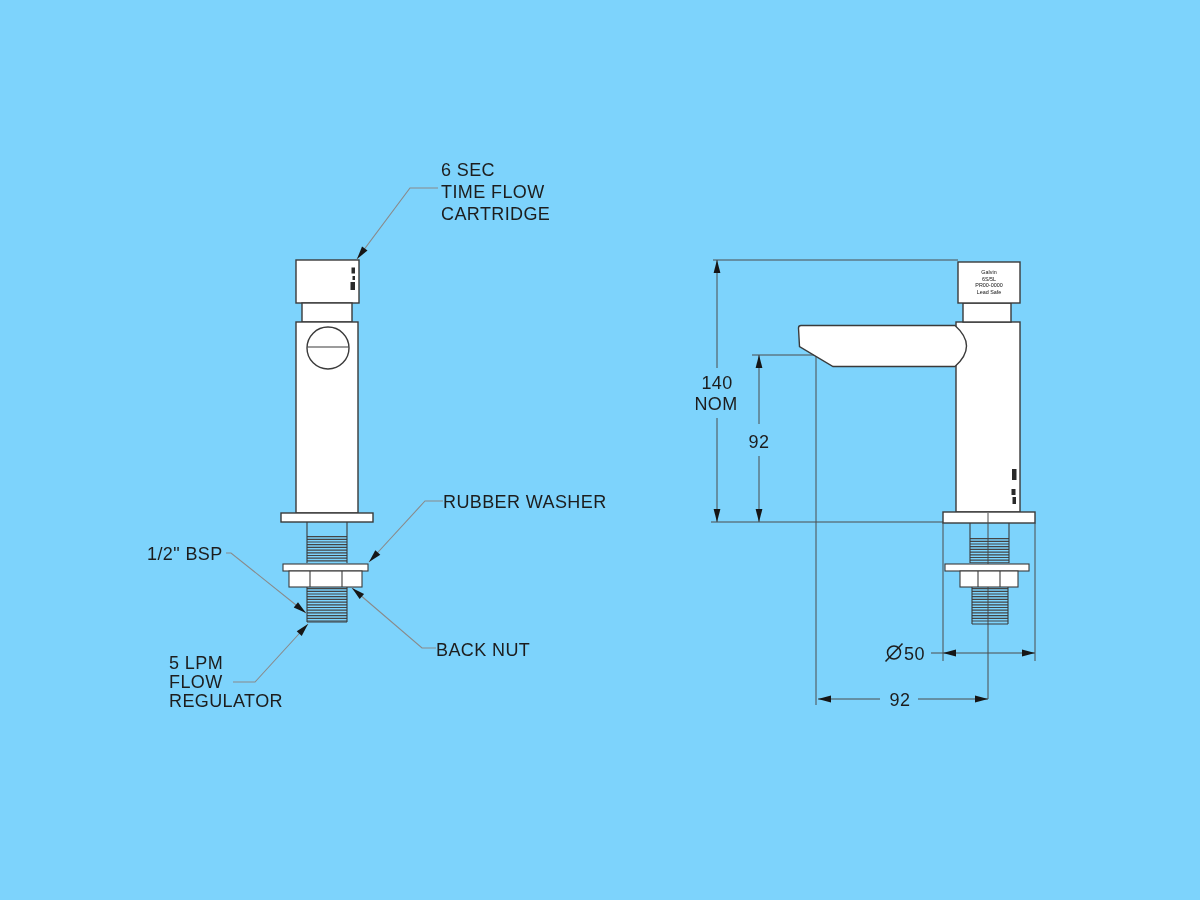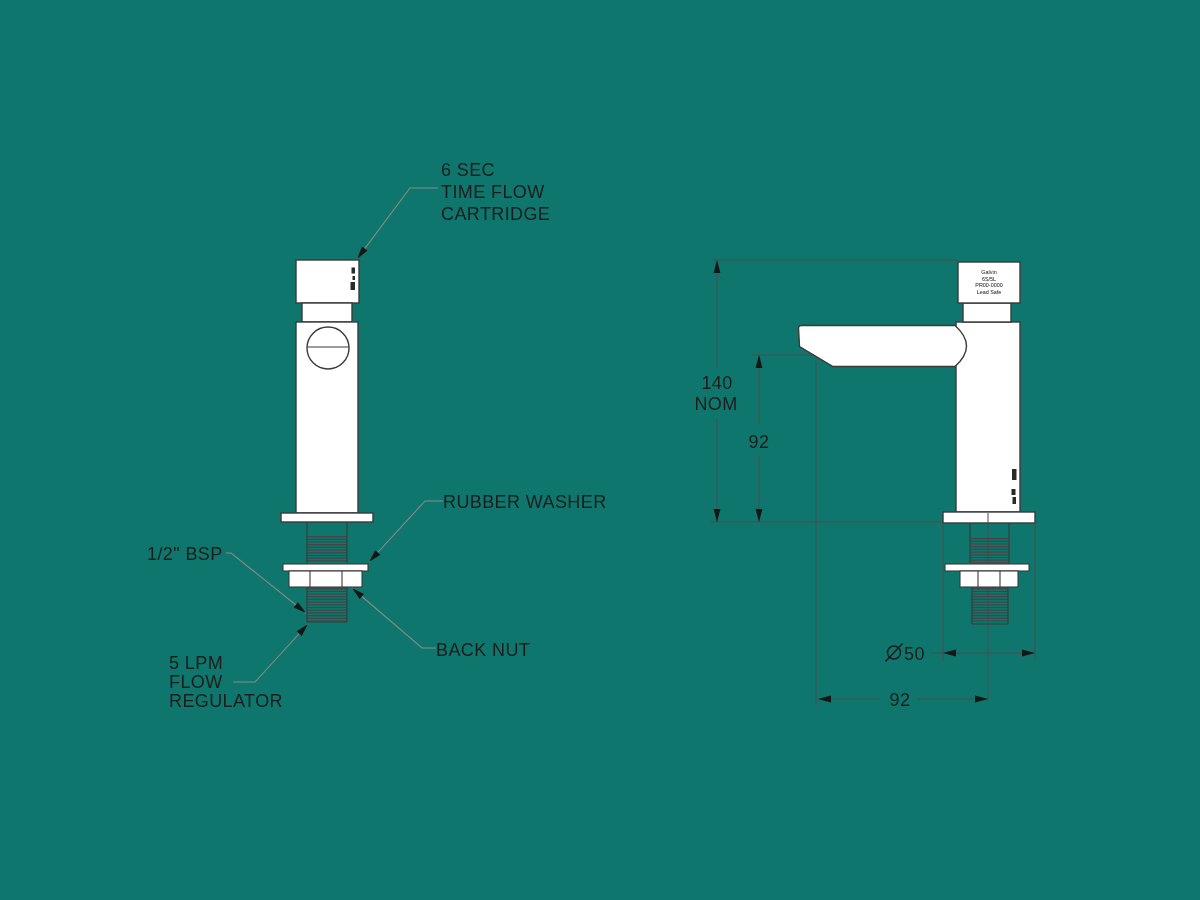--- a/index.html
+++ b/index.html
@@ -1,17 +1,17 @@
 <!DOCTYPE html>
 <html><head>
 <meta charset="utf-8">
 <style>
   html,body{margin:0;padding:0;background:#ffffff;}
   body{width:1200px;height:900px;font-family:"Liberation Sans",sans-serif;}
-  .canvas{position:relative;width:1200px;height:900px;background:#0f766e;overflow:hidden;}
+  .canvas{position:relative;width:1200px;height:900px;background:#7dd3fc;overflow:hidden;}
   svg{display:block;}
   .outline{fill:#ffffff;stroke:#3a3a3a;stroke-width:1.4;}
   .thin{fill:none;stroke:#3a3a3a;stroke-width:1.1;}
   .thread{stroke:#454545;}
   .leader{fill:none;stroke:#8a8a8a;stroke-width:1.1;}
   .dim{fill:none;stroke:#4c4c4c;stroke-width:1;}
   .arrow{fill:#161616;stroke:none;}
   .mark{fill:#2a2a2a;stroke:none;}
   .lbl{font-size:18px;fill:#1d1d1d;letter-spacing:0.4px;}
   .cap-lbl{font-size:5.4px;fill:#111111;letter-spacing:0;}

